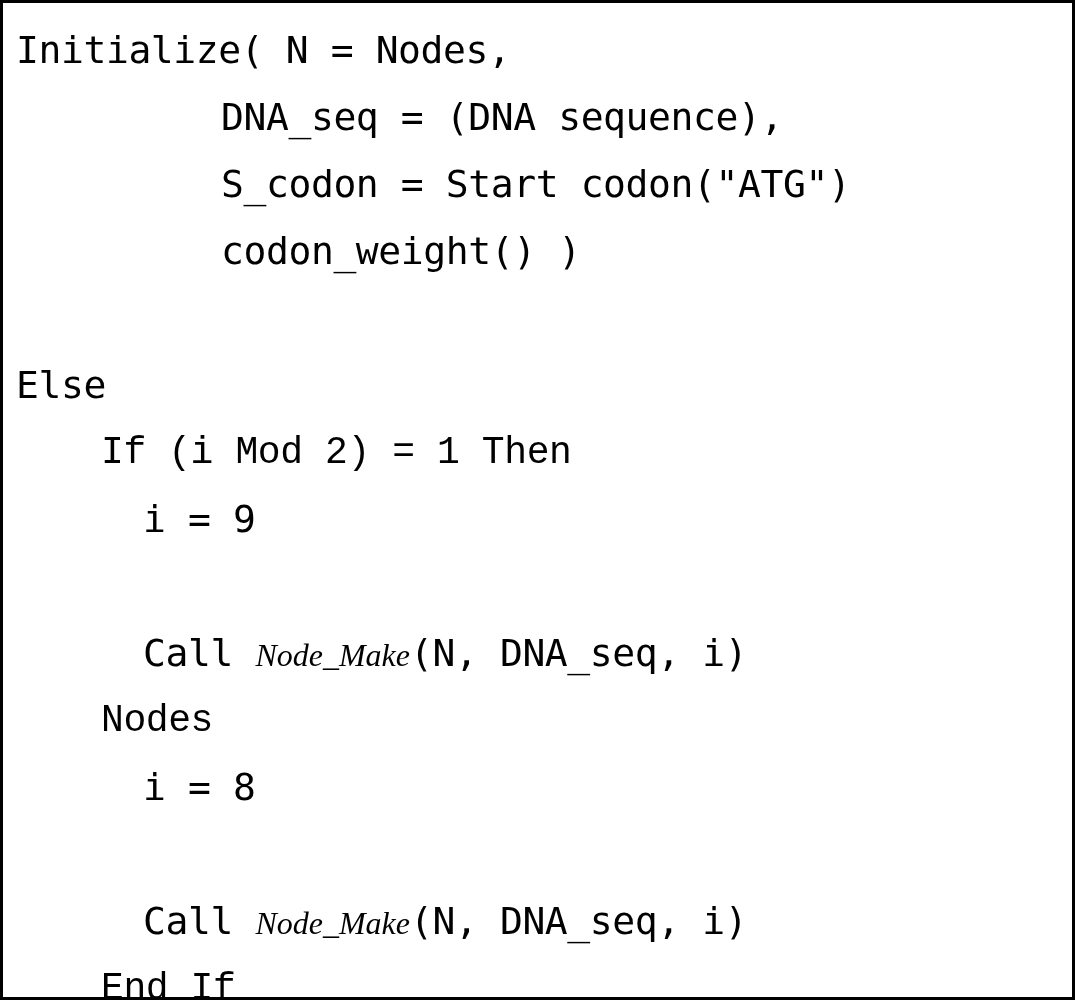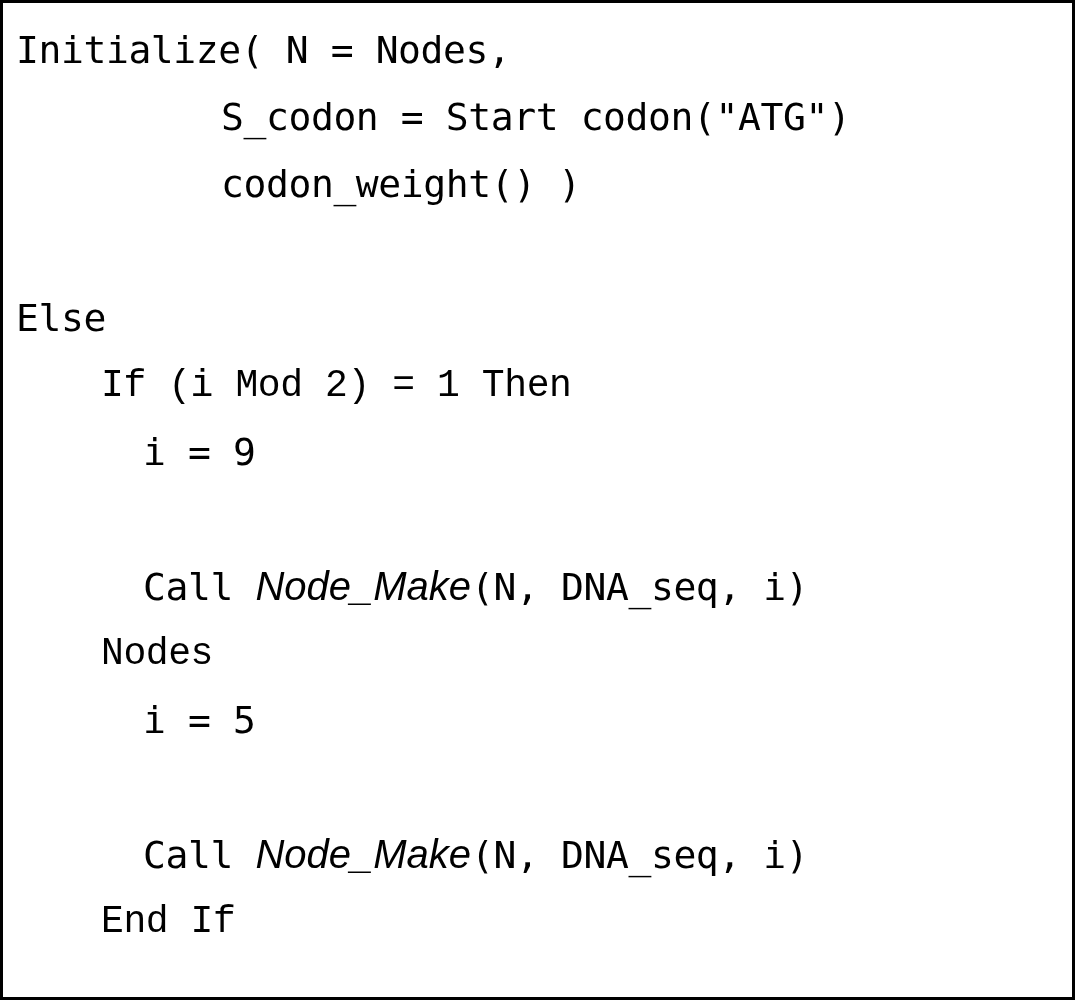--- a/index.html
+++ b/index.html
@@ -42,53 +42,54 @@
   }
   
   .ind-0 { padding-left: 0px; }
   .ind-1 { padding-left: 85px; font-family: Liberation Mono, monospace; }
   .ind-2 { padding-left: 127px; }
   .ind-cont { padding-left: 205px; }
 
   .seg { white-space: pre; }
   .seg.italic {
     font-style: italic;
-    font-family: Liberation Sans, sans-serif;
-    font-size: 40px;
+    font-family: Liberation Serif, serif;
+    font-size: 32px;
     letter-spacing: 0px;
   }
 </style>
 </head>
 <body>
 
 <div id="figure">
   <div class="code-block">
 
     <span class="code-line ind-0">Initialize( N = Nodes,</span>
 
+    <span class="code-line ind-cont">DNA_seq = (DNA sequence),</span>
 
     <span class="code-line ind-cont">S_codon = Start codon("ATG")</span>
 
     <span class="code-line ind-cont">codon_weight() )</span>
 
     <span class="code-line blank ind-0"></span>
 
     <span class="code-line ind-0">Else</span>
 
     <span class="code-line ind-1">If (i Mod 2) = 1 Then</span>
 
     <span class="code-line ind-2">i = 9</span>
 
     <span class="code-line blank ind-0"></span>
 
     <span class="code-line ind-2"><span class="seg">Call </span><span class="seg italic">Node_Make</span><span class="seg">(N, DNA_seq, i)</span></span>
 
     <span class="code-line ind-1">Nodes</span>
 
-    <span class="code-line ind-2">i = 5</span>
+    <span class="code-line ind-2">i = 8</span>
 
     <span class="code-line blank ind-0"></span>
 
     <span class="code-line ind-2"><span class="seg">Call </span><span class="seg italic">Node_Make</span><span class="seg">(N, DNA_seq, i)</span></span>
 
     <span class="code-line ind-1">End If</span>
 
   </div>
 </div>
 

